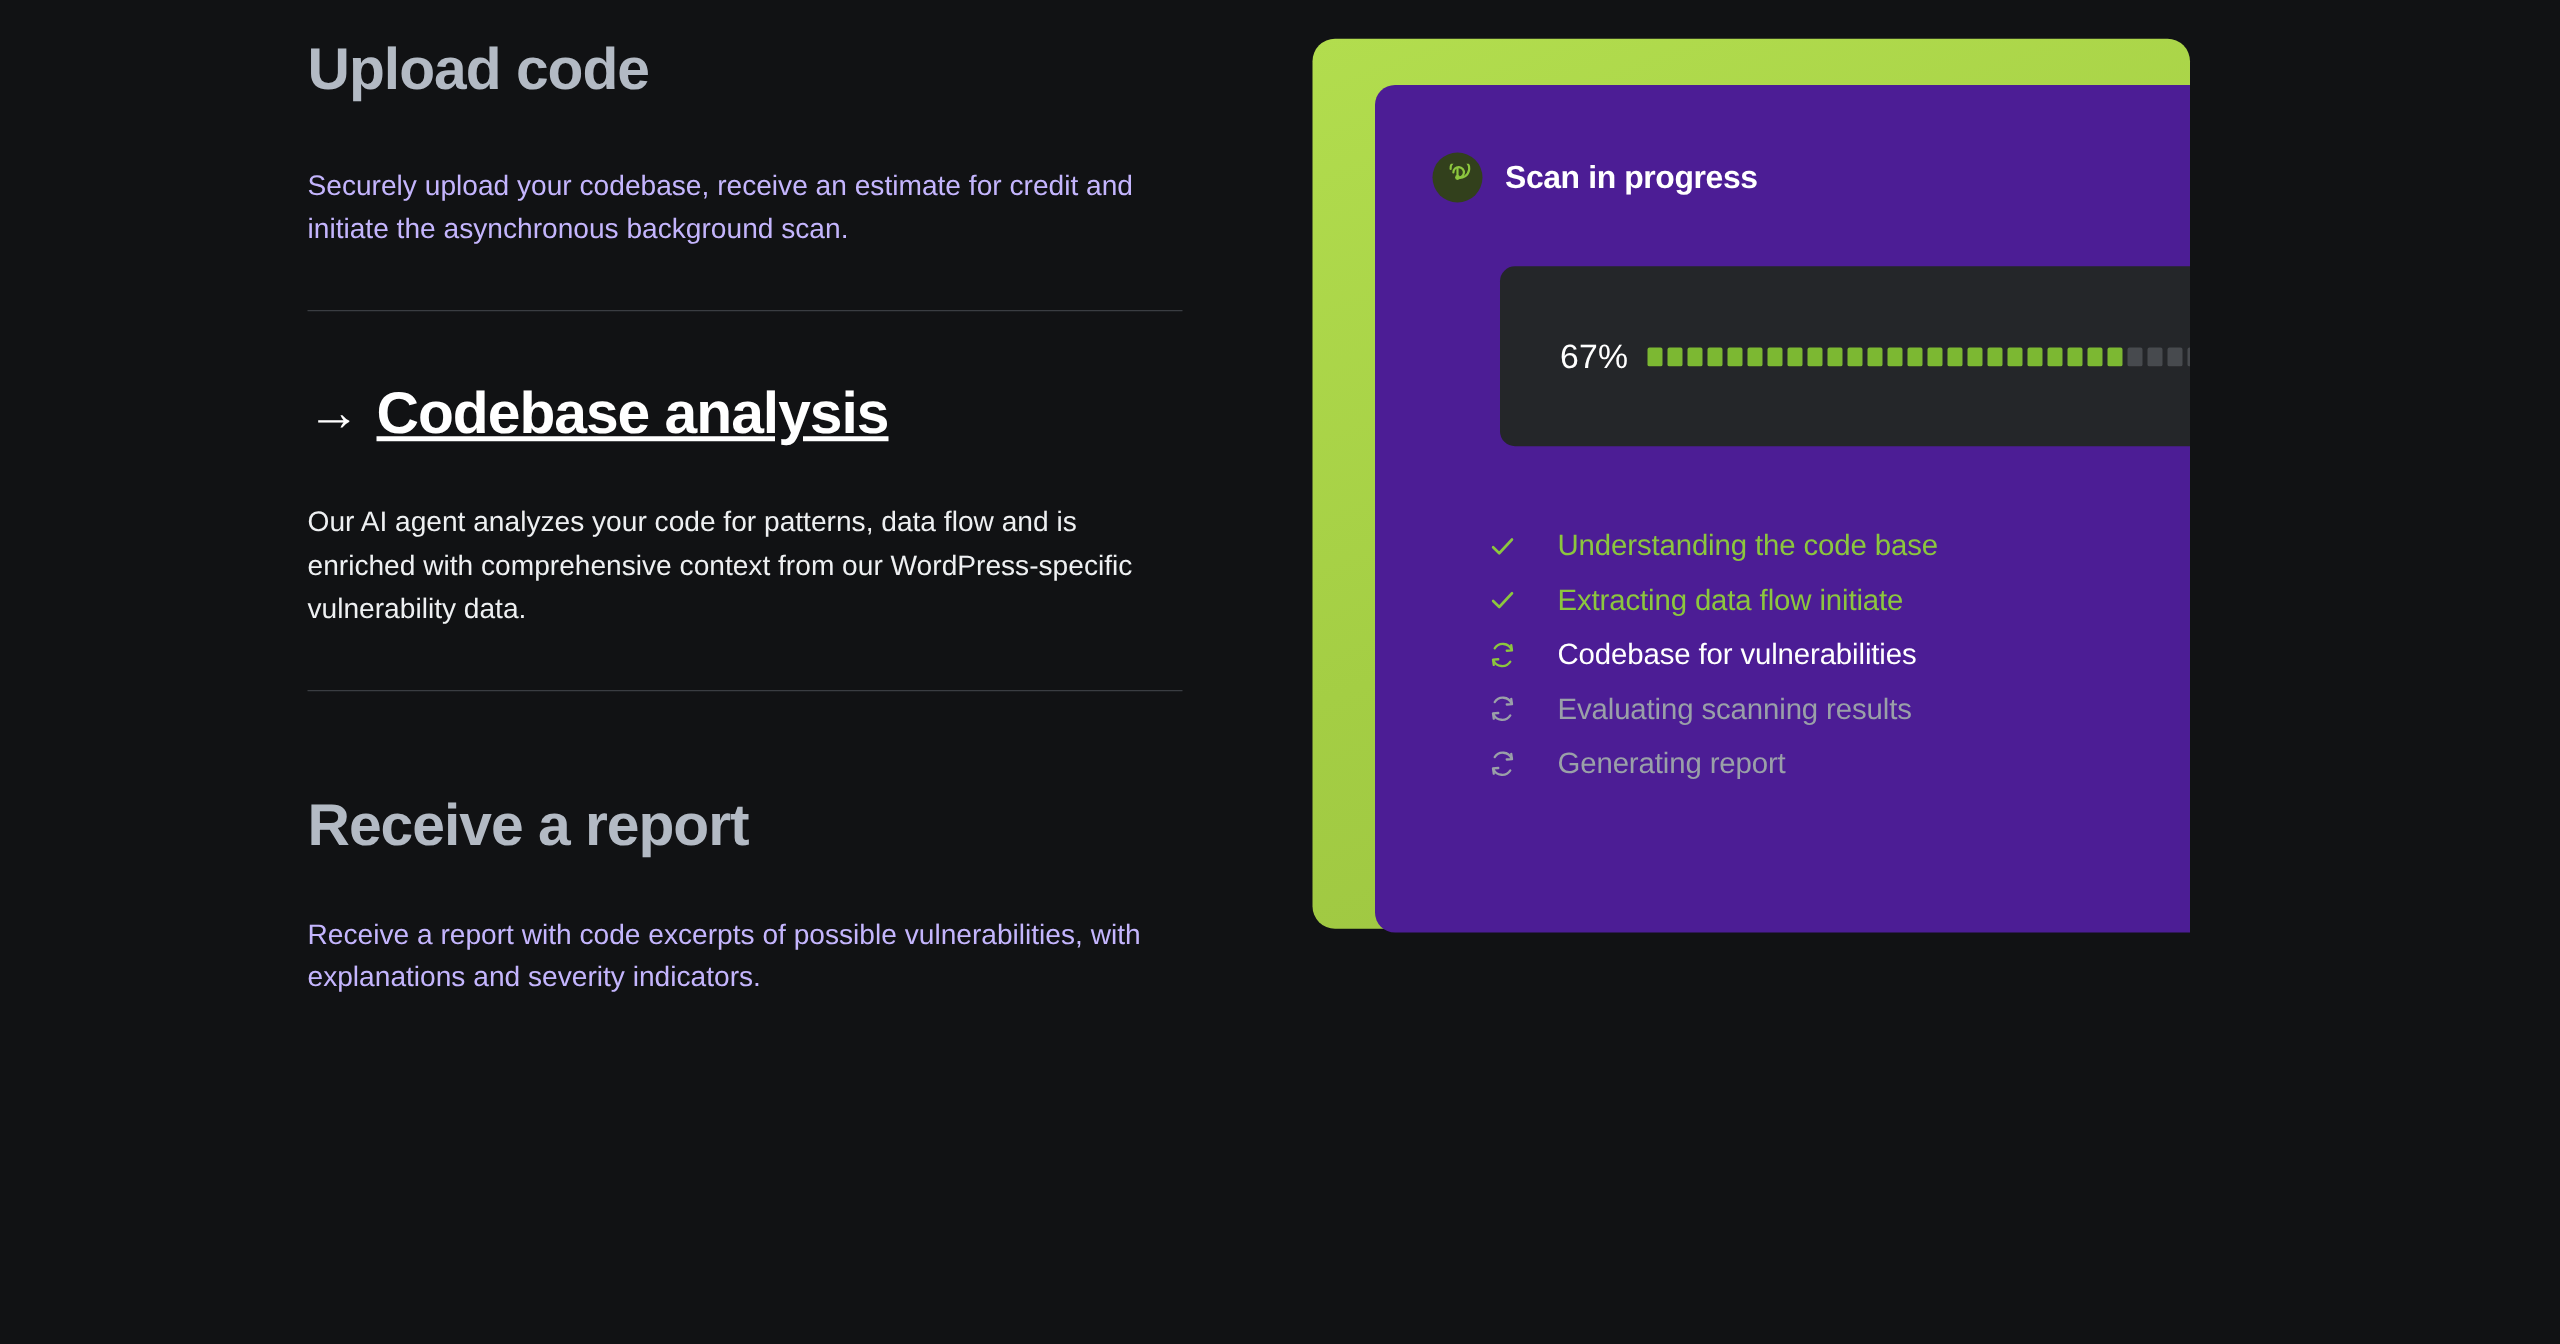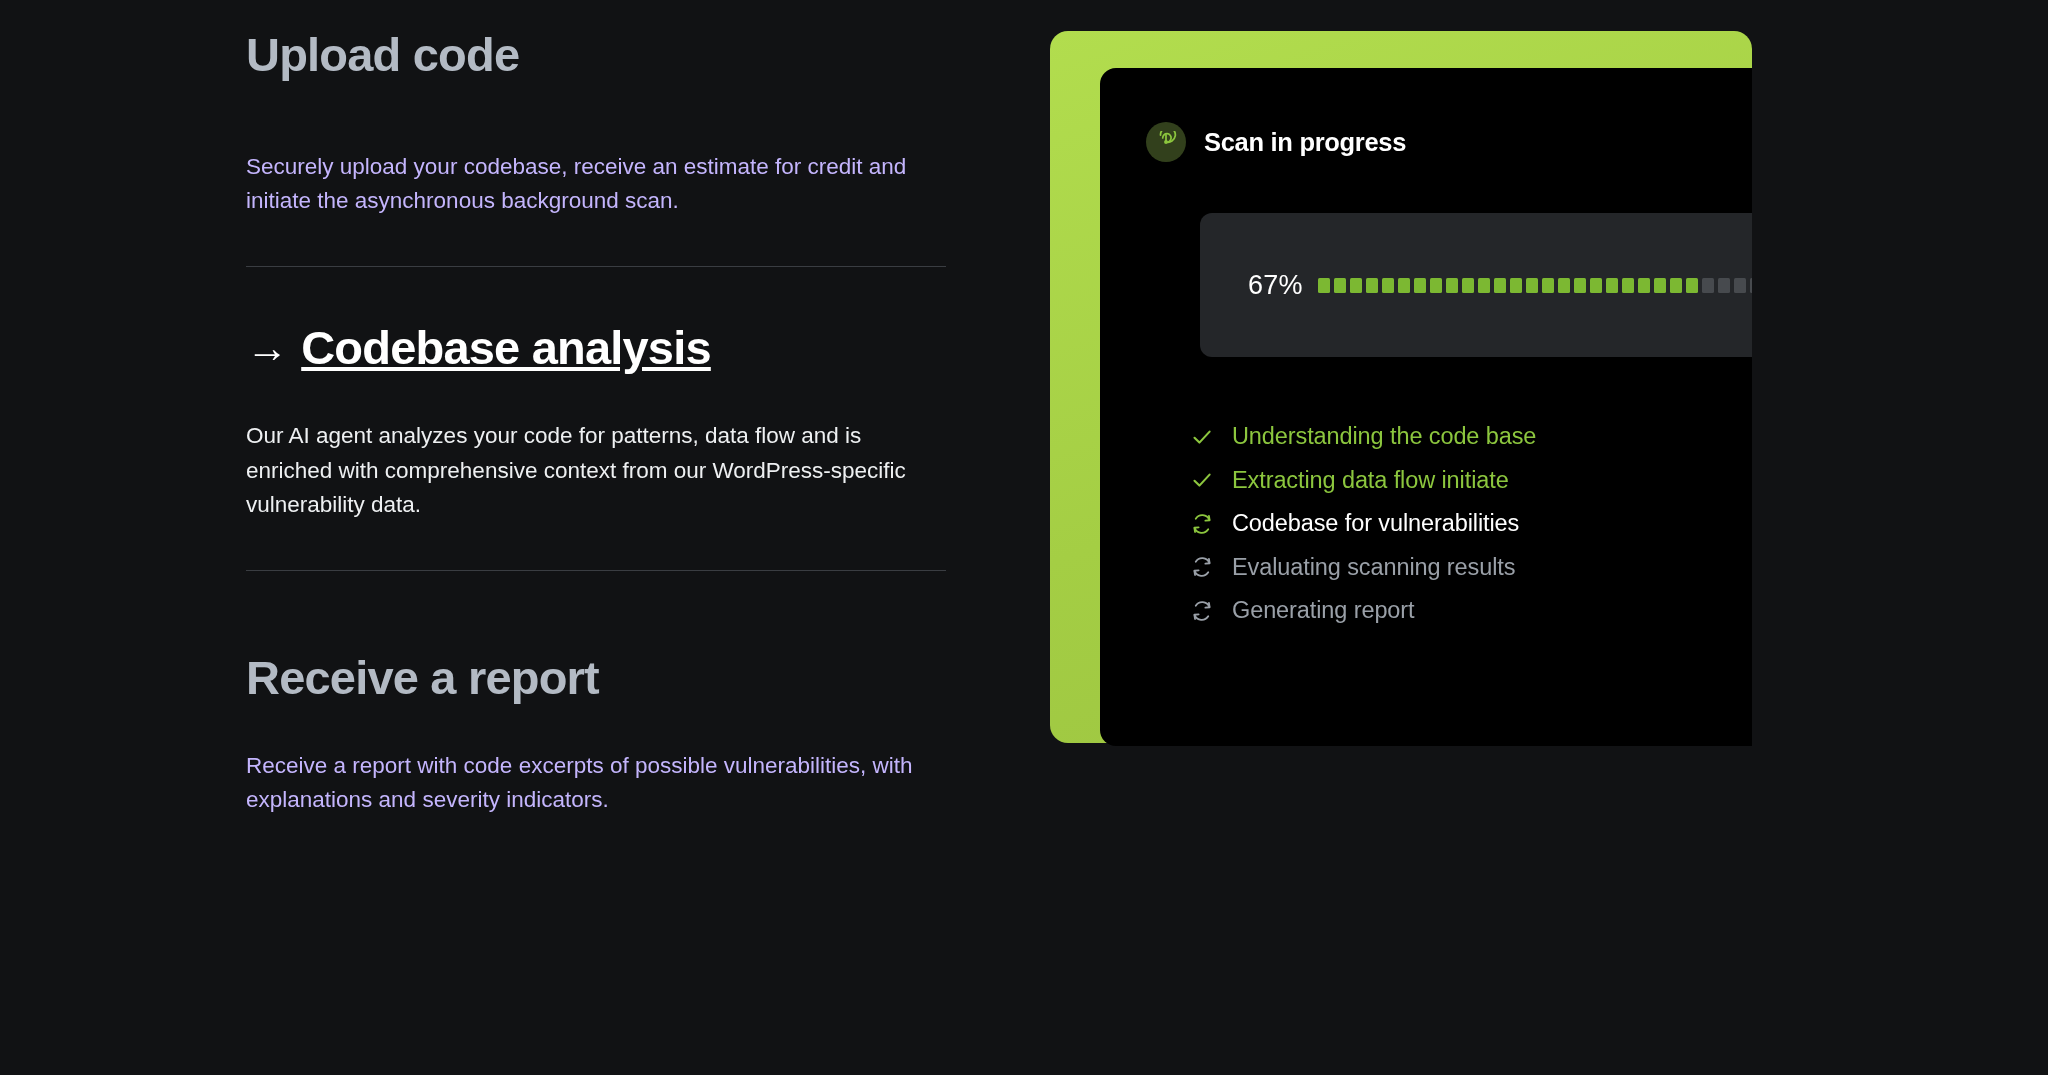--- a/index.html
+++ b/index.html
@@ -57,21 +57,21 @@
   }
 
   
   .step.muted .step-title { color: #b3bac4; }
   .step.muted .step-desc  { color: #c4b5fd; }
 
   
   .step.active .step-title { color: #ffffff; text-decoration: underline; }
   .step.active .step-desc  { color: #eef0f2; }
 
-  .step-1 .step-title { margin-bottom: 68px; }
+  .step-1 .step-title { margin-bottom: 50px; }
   .step-1 .step-desc  { max-width: 700px; }
 
   .divider {
     height: 1px;
     background: #3a3d42;
     margin: 48px 0 0 0;
     width: 700px;
   }
 
   .step-2 { margin-top: 54px; }
@@ -100,21 +100,21 @@
     background: linear-gradient(160deg, #b2dd4e 0%, #a4ce44 55%, #9cc341 100%);
     border-radius: 18px;
   }
 
   .scan-card {
     position: absolute;
     left: 50px;
     top: 37px;
     width: 652px;
     height: 678px;
-    background: #000000;
+    background: #4c1d95;
     border-radius: 16px 0 0 16px;
     overflow: hidden;
   }
 
   .card-inner {
     position: absolute;
     left: 0; top: 0;
     width: 652px;
     height: 678px;
   }
@@ -191,21 +191,21 @@
   
   .checklist {
     position: absolute;
     left: 90px;
     top: 347px;
   }
 
   .check-row {
     display: flex;
     align-items: center;
-    gap: 18px;
+    gap: 32px;
     height: 43.5px;
   }
 
   .check-icon {
     width: 24px;
     height: 24px;
     flex: none;
     display: flex;
     align-items: center;
     justify-content: center;

